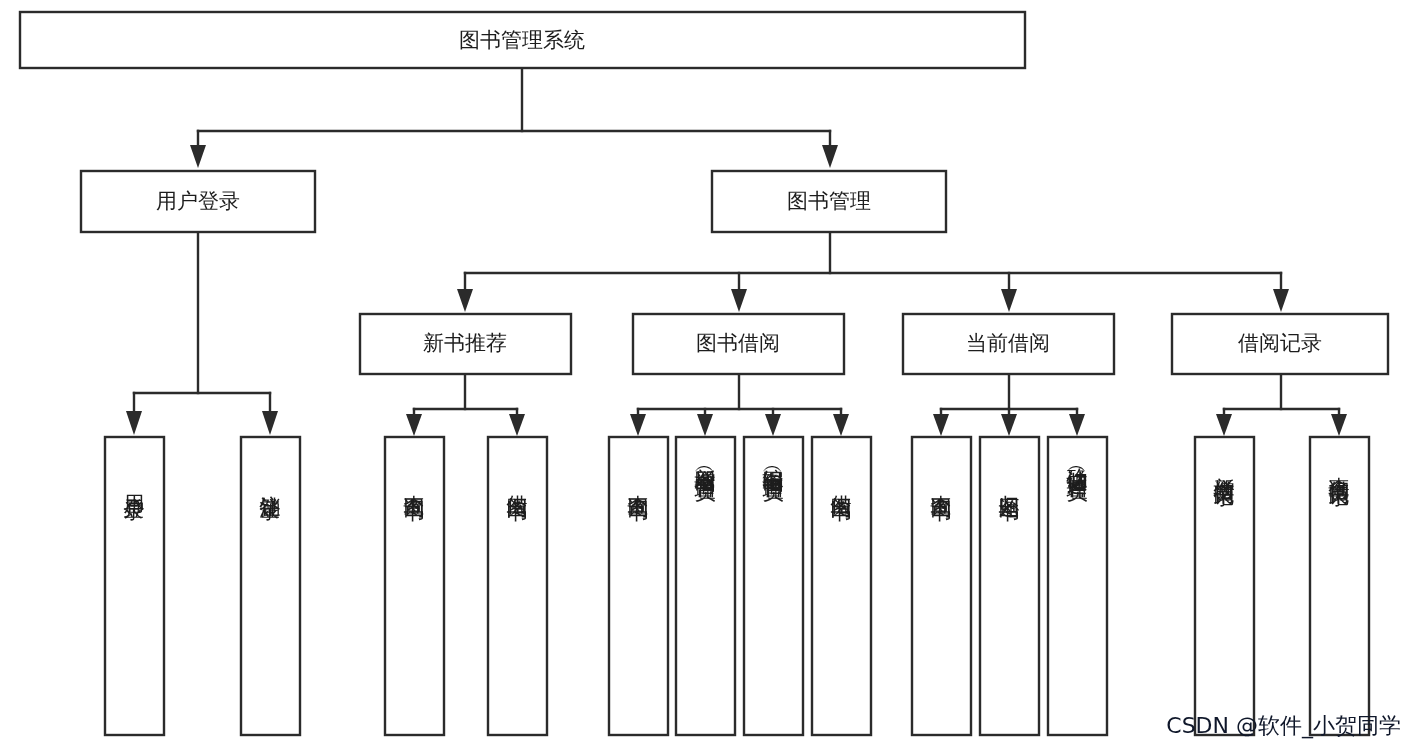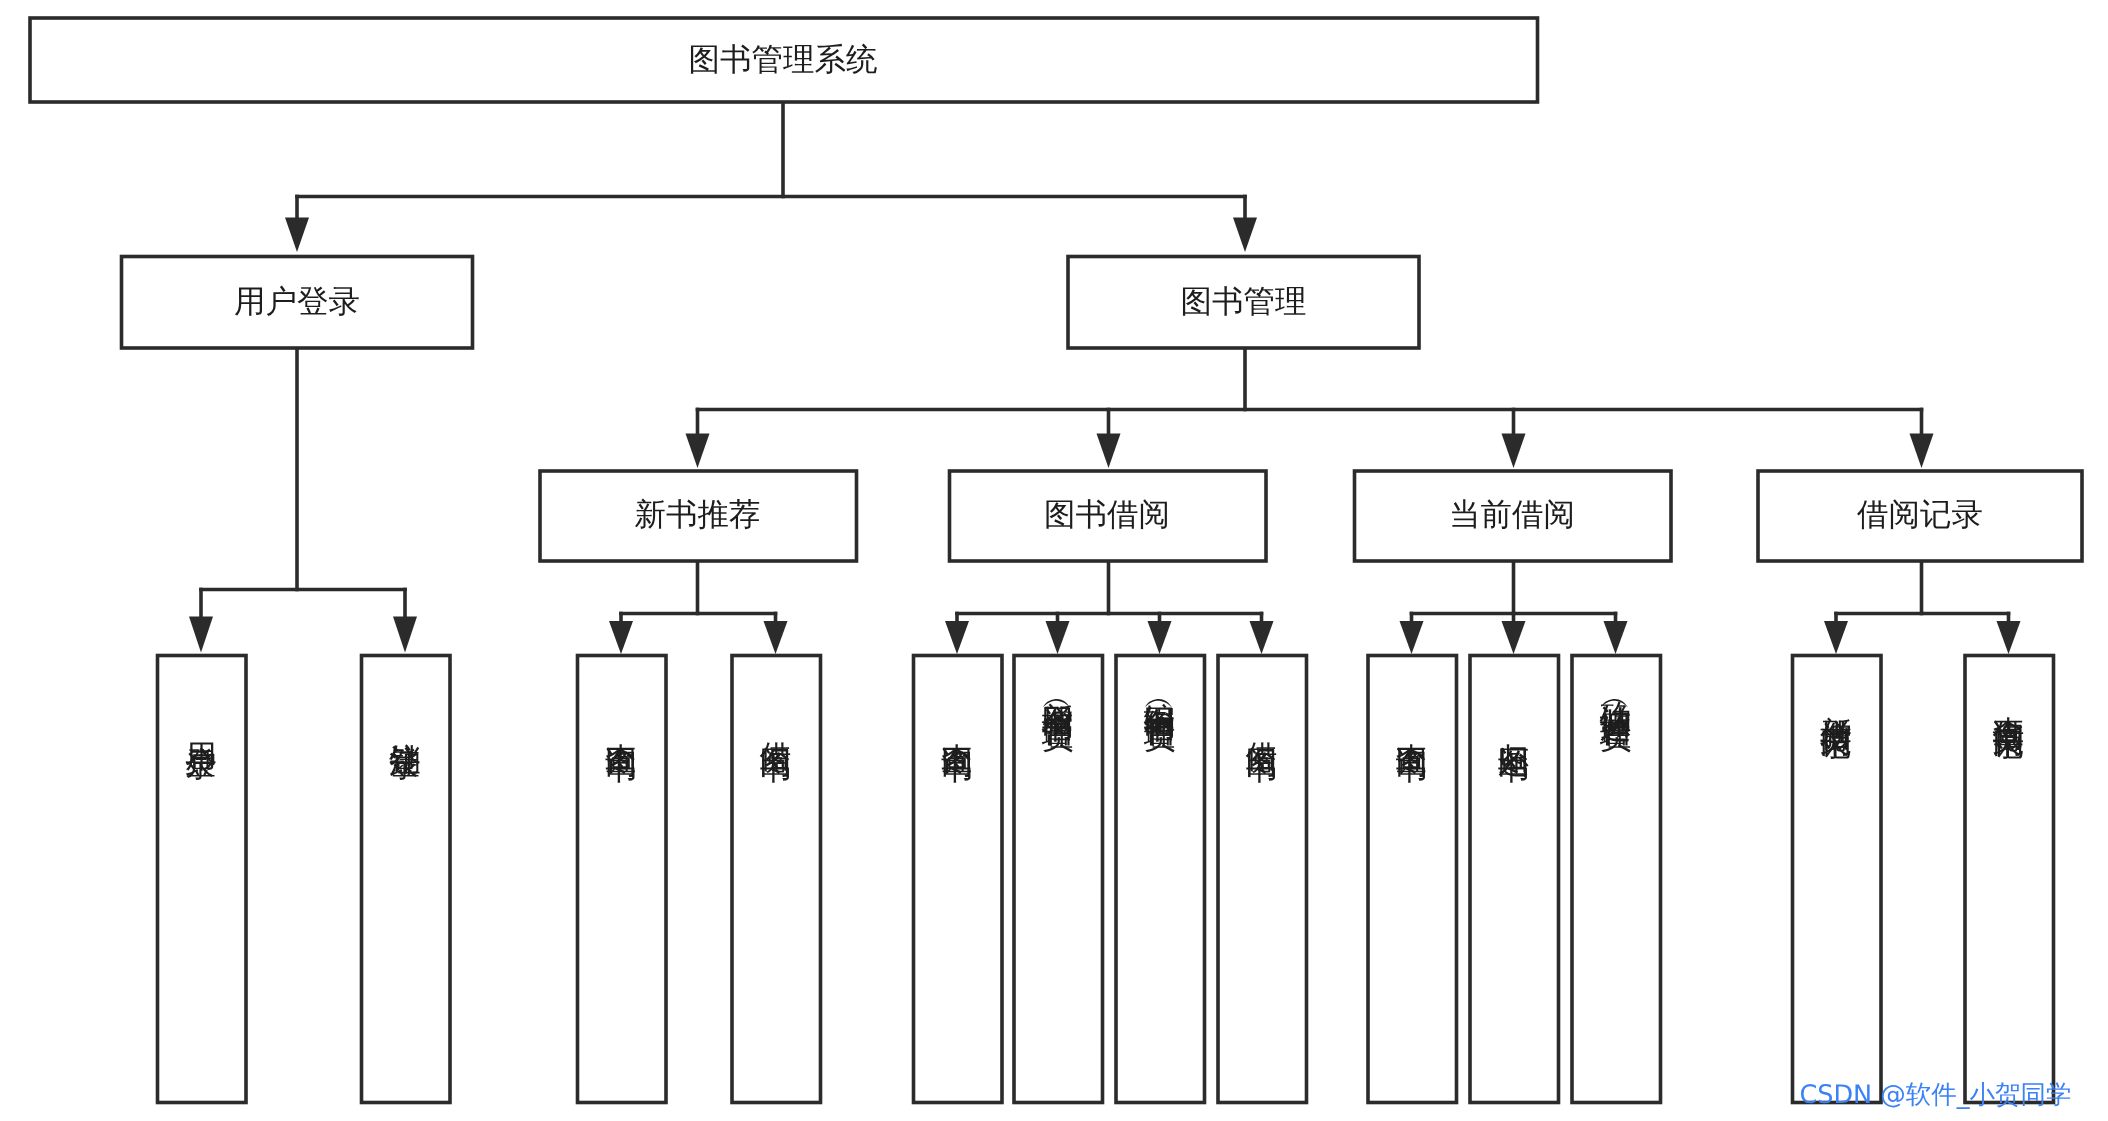--- a/index.html
+++ b/index.html
@@ -52,25 +52,25 @@
   .node-label-v {
     font-family: "DejaVu Sans", "Liberation Sans", sans-serif;
     font-size: 21px;
     fill: #1d1d1d;
     writing-mode: vertical-rl;
     text-orientation: upright;
     letter-spacing: 2px;
   }
   .watermark {
     position: absolute;
-    right: 24px;
+    right: 4px;
     bottom: 6px;
     font-family: "DejaVu Sans", "Liberation Sans", sans-serif;
-    font-size: 17px;
-    color: #3b82f6;
+    font-size: 22px;
+    color: #0f172a;
     white-space: nowrap;
     user-select: none;
   }
 </style>
 </head>
 <body>
 
 <div id="diagram-root">
 
   <svg class="flow" viewBox="0 0 1405 747" xmlns="http://www.w3.org/2000/svg">

